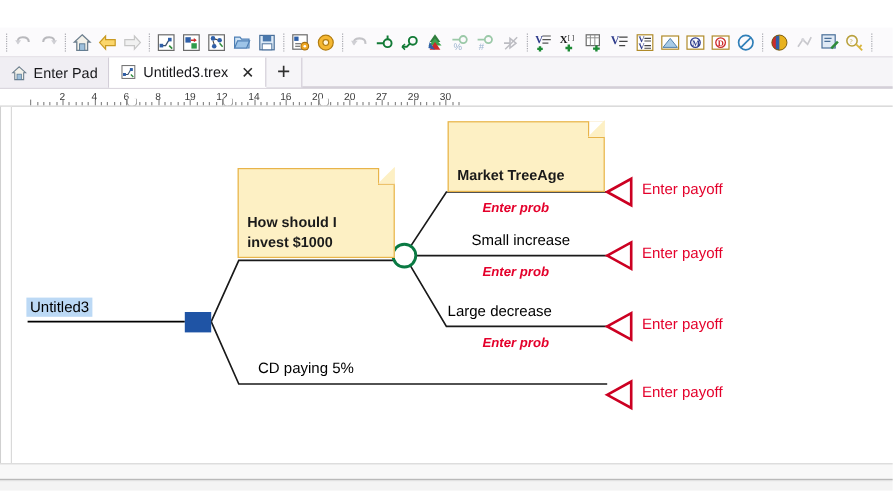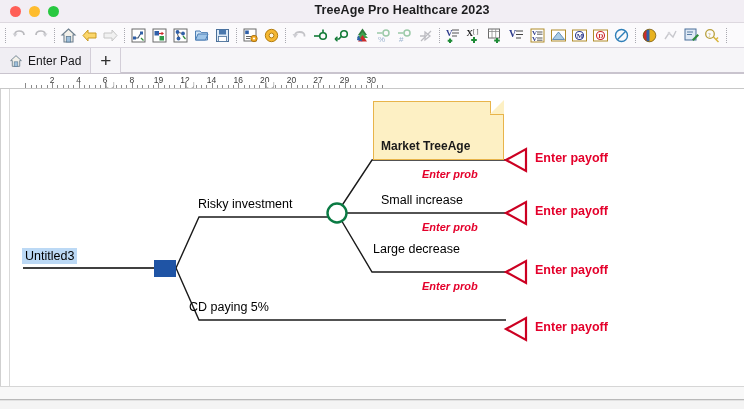--- a/index.html
+++ b/index.html
@@ -138,25 +138,24 @@
   }
   .node-label.selected {
     background: #bcd9f5;
     padding: 0 2px;
     box-shadow: 0 0 0 1px #bcd9f5;
   }
   .prob-label {
     position: absolute;
     font-size: 11px; color: #e4002b; font-style: italic; font-weight: bold;
     white-space: nowrap;
-    margin-left: 20px;
   }
   .payoff-label {
     position: absolute;
-    font-size: 12.5px; color: #e4002b; font-weight: bold;
+    font-size: 12.5px; color: #e4002b; font-weight: normal;
     white-space: nowrap;
   }
   .sticky {
     position: absolute;
     background: #fdf0c4;
     border: 1px solid #e8b44a;
     font-size: 12px; color: #1a1a1a; font-weight: bold;
     padding: 4px 7px;
     line-height: 1.35;
     white-space: pre-line;
@@ -185,28 +184,20 @@
   .statusbar {
     position: absolute; left: 0; top: 400px; width: 744px; height: 9px;
     background: #f4f4f4; border-top: 1px solid #e2e2e2;
   }
 </style>
 </head>
 <body>
 
 <div id="app">
 
-  <div class="titlebar">
-    <div class="traffic">
-      <span class="light red"></span>
-      <span class="light yellow"></span>
-      <span class="light green"></span>
-    </div>
-    <div class="win-title">TreeAge Pro Healthcare 2023</div>
-  </div>
 
   <div class="toolbar">
 
     <div class="tb-sep"></div>
     <div class="tb-btn">
         <svg width="17" height="17" viewBox="0 0 17 17">
           <path d="M4 9 Q3 4 8 4 Q13 4 13 8" stroke="#b9b9bd" stroke-width="1.7" fill="none"></path>
           <path d="M4 10 L1.6 6.5 L6.6 6.5 Z" fill="#cfcfd4"></path>
         </svg>
       </div>
@@ -447,20 +438,31 @@
 
     <div class="tab">
       <svg class="tabicon" viewBox="0 0 17 17">
           <path d="M8.5 2 L15 8 H13 V15 H4 V8 H2 Z" fill="#f3f1ea" stroke="#6d7f8e" stroke-width="1.1"></path>
           <rect x="6.3" y="9.5" width="4.4" height="5.5" fill="#9fc0dc" stroke="#5d7b93" stroke-width="0.8"></rect>
         </svg>
       <span>Enter Pad</span>
     </div>
 
 
+    <div class="tab active">
+      <svg class="tabicon" viewBox="0 0 17 17">
+          <rect x="2" y="2" width="13" height="13" fill="#fff" stroke="#6b6b6b" stroke-width="1"></rect>
+          <path d="M4 11 L8 11 L11 6" stroke="#39506e" stroke-width="1.1" fill="none"></path>
+          <rect x="3" y="9.5" width="3" height="3" fill="#2f5fa8"></rect>
+          <rect x="10" y="4.5" width="3" height="3" fill="#2f5fa8"></rect>
+          <path d="M11 11 L13.5 13.5" stroke="#2e8b3a" stroke-width="1.3"></path>
+        </svg>
+      <span>Untitled3.trex</span>
+      <span class="closex">✕</span>
+    </div>
 
     <div class="tab-add">+</div>
     <div class="tabstrip-filler"></div>
   </div>
 
   <div class="hruler" id="hruler">
       <div class="tick major" style="left: 25.4px;"></div>
       <div class="tick minor" style="left: 30.72px;"></div>
       <div class="tick minor" style="left: 36.04px;"></div>
       <div class="tick minor" style="left: 41.36px;"></div>
@@ -570,35 +572,40 @@
 
       <path d="M505 71 L525 60 V82 Z" fill="none" stroke="#cc0022" stroke-width="2.2" stroke-linejoin="miter"></path>
       <path d="M505 124 L525 113 V135 Z" fill="none" stroke="#cc0022" stroke-width="2.2" stroke-linejoin="miter"></path>
       <path d="M505 183 L525 172 V194 Z" fill="none" stroke="#cc0022" stroke-width="2.2" stroke-linejoin="miter"></path>
       <path d="M505 240 L525 229 V251 Z" fill="none" stroke="#cc0022" stroke-width="2.2" stroke-linejoin="miter"></path>
     </svg>
 
     <span class="node-label selected" style="left:22px; top:160px;">Untitled3</span>
 
     <span class="node-label" style="left:197px; top:108px;">Risky investment</span>
-    <span class="node-label" style="left:188px; top:211px;">CD paying 5%</span>
+    <span class="node-label" style="left:214px; top:211px;">CD paying 5%</span>
 
     <span class="node-label" style="left:372px; top:51px;">Large increase</span>
-    <span class="node-label" style="left:380px; top:104px;">Small increase</span>
-    <span class="node-label" style="left:372px; top:153px;">Large decrease</span>
+    <span class="node-label" style="left:392px; top:104px;">Small increase</span>
+    <span class="node-label" style="left:372px; top:163px;">Large decrease</span>
 
     <span class="prob-label" style="left:401px; top:79px;">Enter prob</span>
     <span class="prob-label" style="left:401px; top:132px;">Enter prob</span>
     <span class="prob-label" style="left:401px; top:191px;">Enter prob</span>
 
     <span class="payoff-label" style="left:534px; top:62px;">Enter payoff</span>
     <span class="payoff-label" style="left:534px; top:115px;">Enter payoff</span>
     <span class="payoff-label" style="left:534px; top:174px;">Enter payoff</span>
     <span class="payoff-label" style="left:534px; top:231px;">Enter payoff</span>
 
+    <div class="sticky" style="left:197px; top:51px; width:131px;">
+      <span class="fold"></span>
+      <span>How should I
+invest $1000</span>
+    </div>
 
     <div class="sticky" style="left:372px; top:12px; width:131px;">
       <span class="fold"></span>
       <span>Market TreeAge</span>
     </div>
   </div>
 
   <div class="hscroll"></div>
   <div class="statusbar"></div>
 

